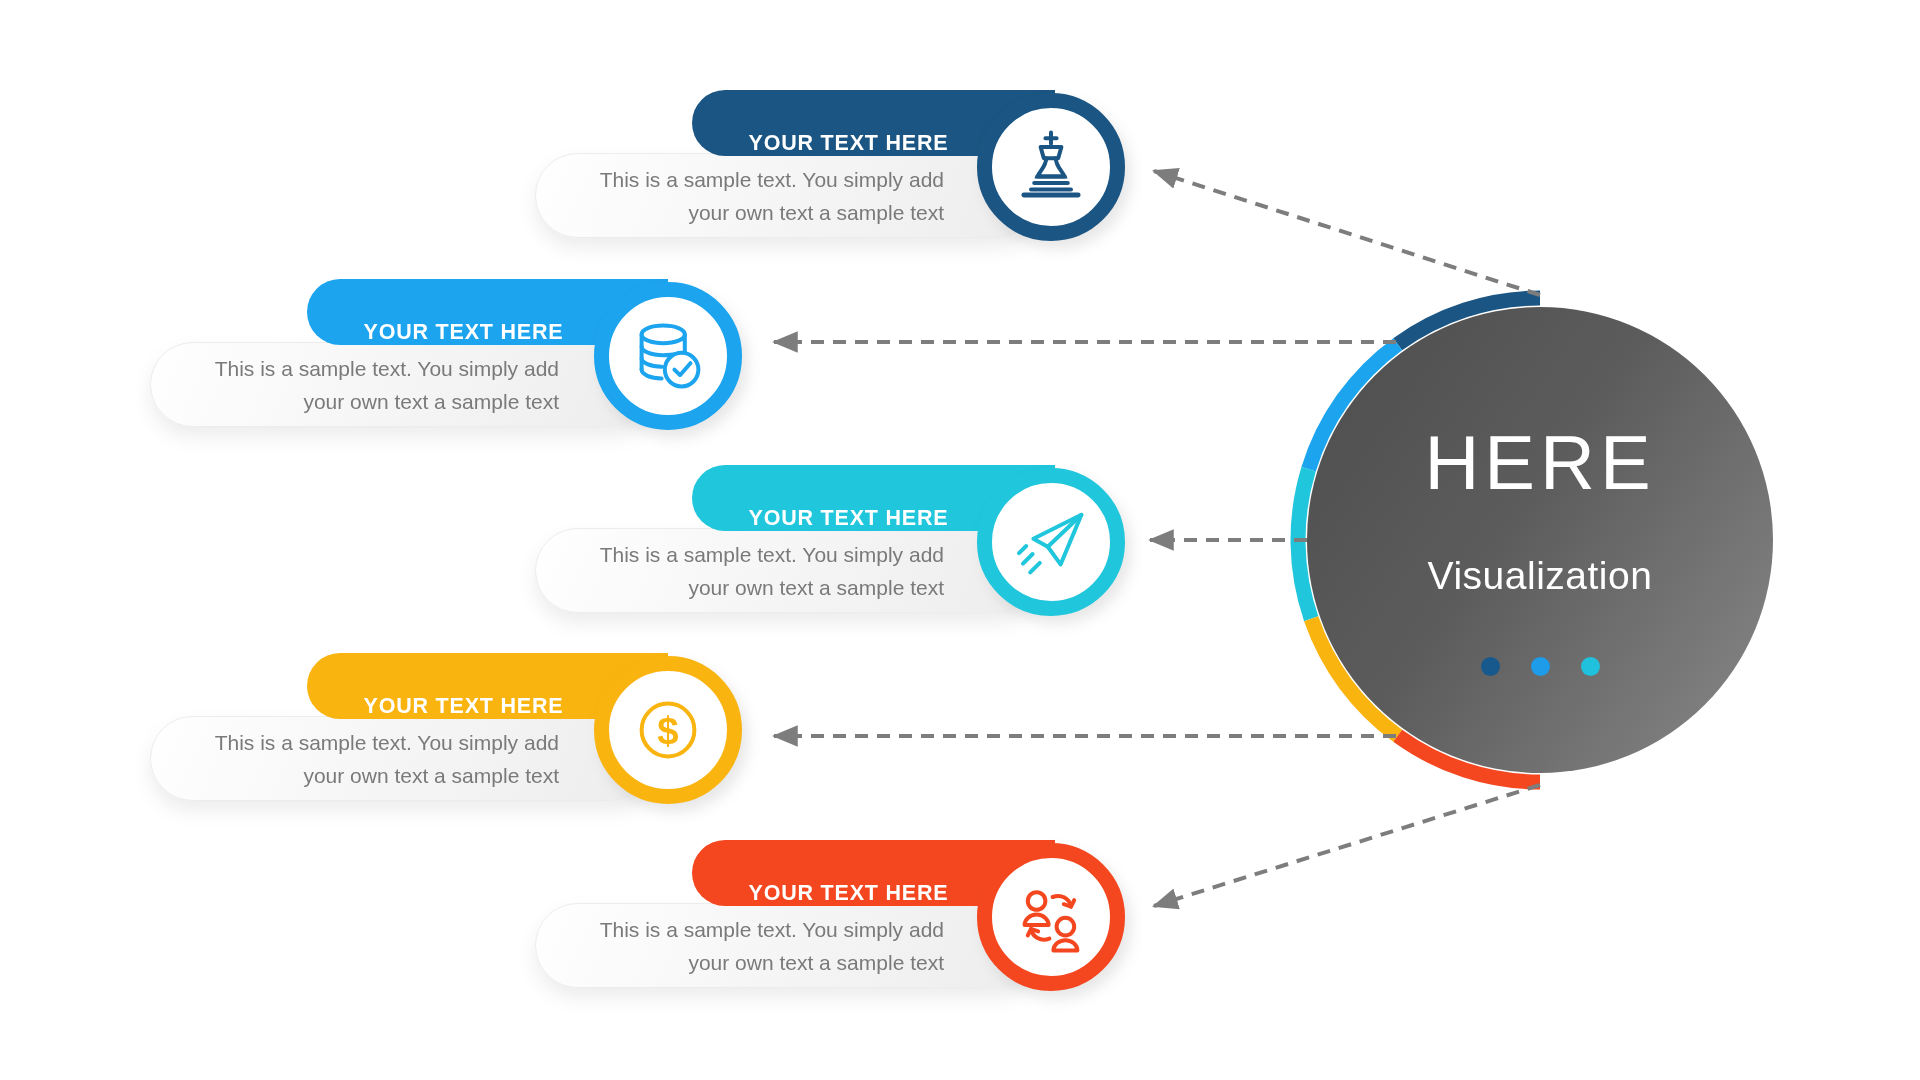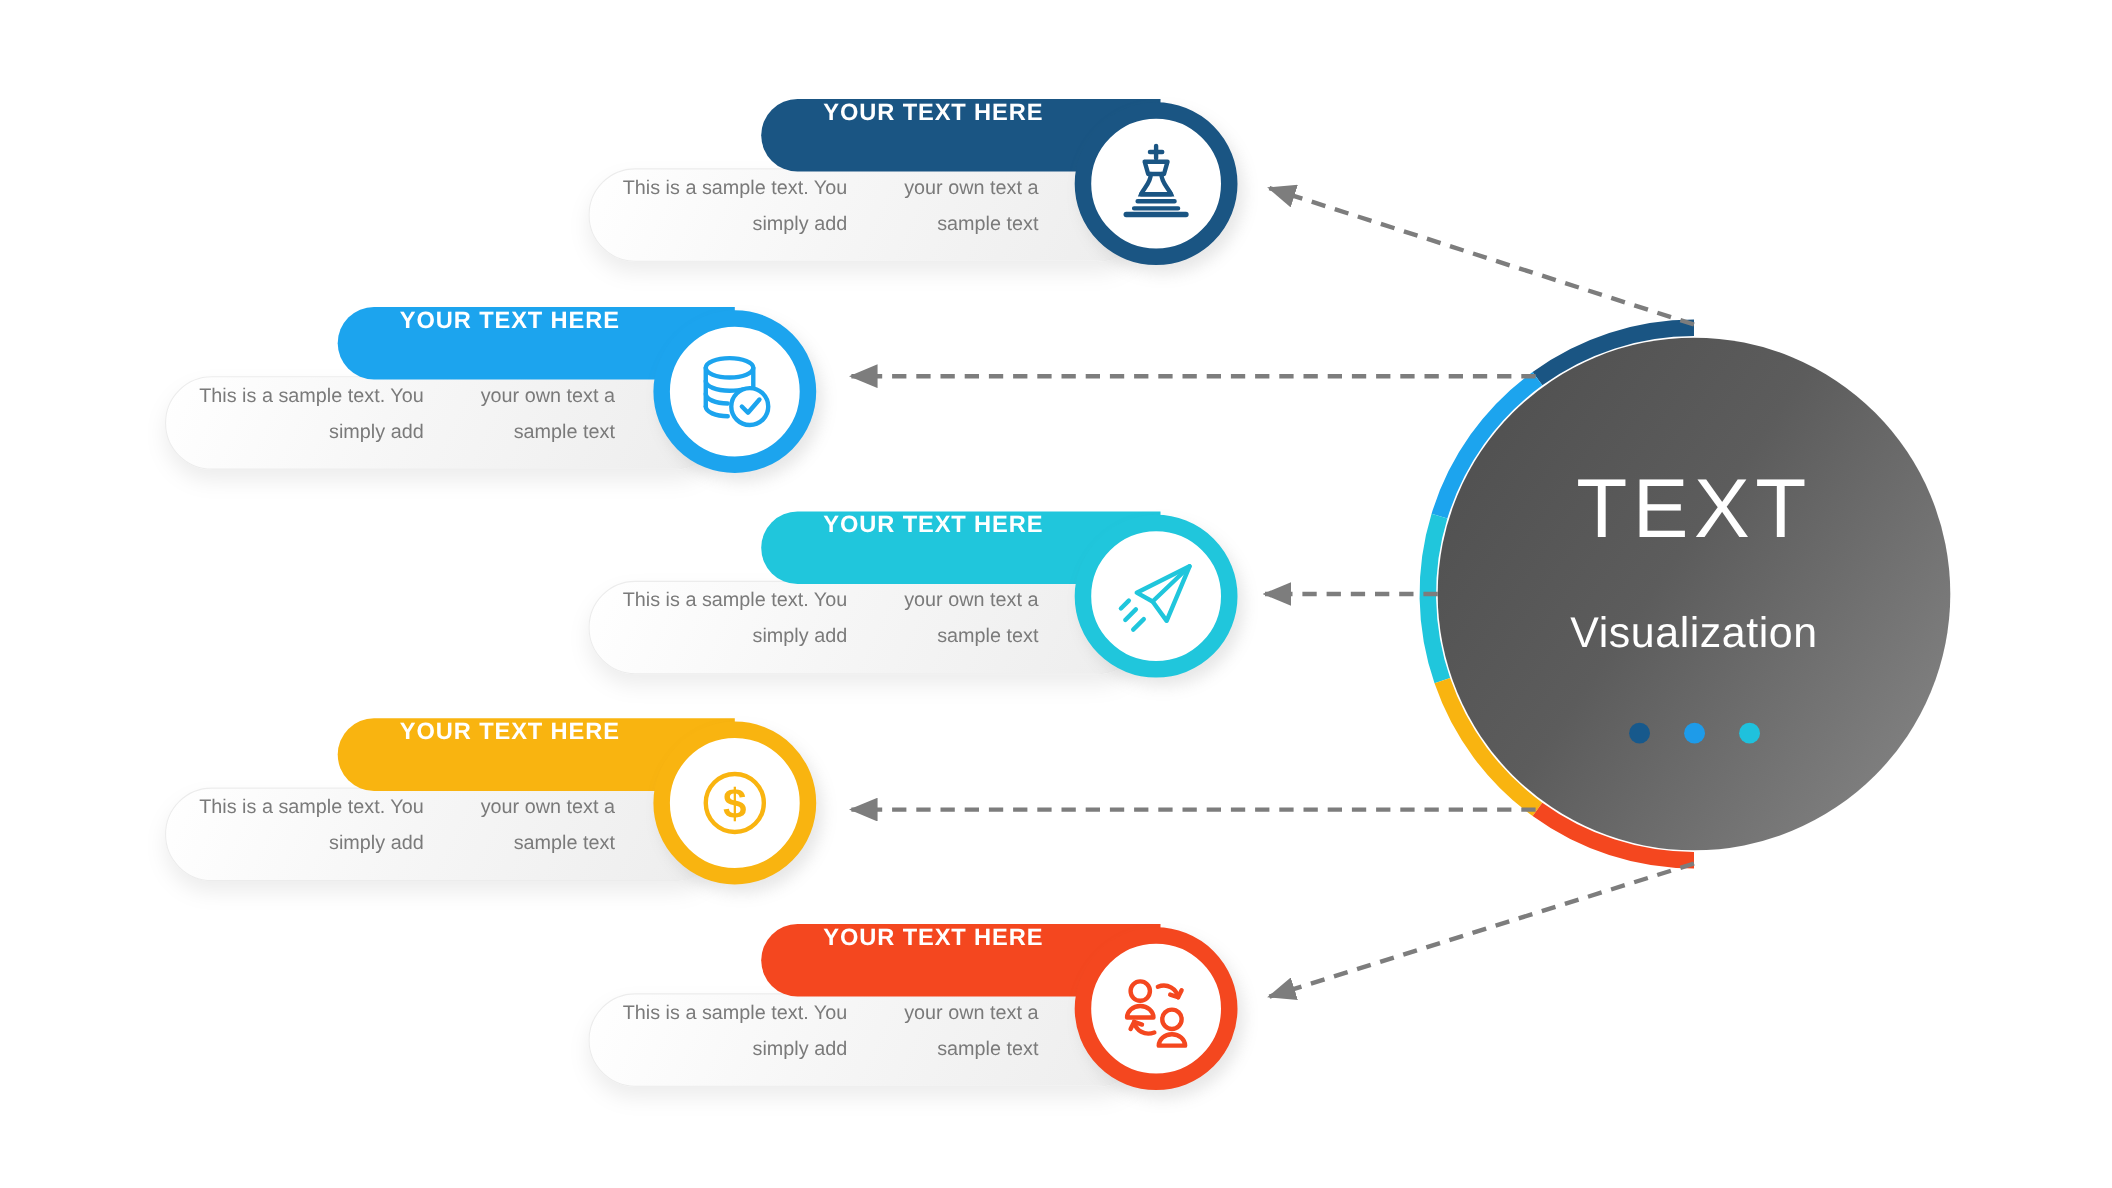--- a/index.html
+++ b/index.html
@@ -11,28 +11,28 @@
   .connectors { position:absolute; left:0; top:0; width:1920px; height:1080px; z-index:1; }
 
   
   .row { position:absolute; left:0; width:1920px; height:0; z-index:2; }
   .r1 { top:90px; }  .r2 { top:279px; }  .r3 { top:465px; }  .r4 { top:653px; }  .r5 { top:840px; }
 
   .desc { position:absolute; top:63px; height:85px; width:505px;
           border-radius:43px; border:1px solid #ececec;
           background:linear-gradient(115deg,#ffffff 0%,#f6f6f6 45%,#ededed 100%);
           box-shadow:0 10px 18px rgba(130,130,130,0.14);
-          display:flex; justify-content:center;
+          display:flex; flex-direction:column; justify-content:center;
           text-align:right; padding-right:95px;
-          font-size:18px; line-height:33px; color:#7a7a7a; }
+          font-size:21px; line-height:33px; color:#7a7a7a; }
   .right .desc { left:535px; }
   .left  .desc { left:150px; }
 
   .pill { position:absolute; top:0; height:66px; border-radius:33px 0 0 33px;
-          display:flex; align-items:flex-start; }
+          display:flex; align-items:flex-end; }
   .right .pill { left:692px; width:363px; }
   .left  .pill { left:307px; width:361px; }
   .pill .title { width:285px; padding-left:28px; text-align:center; color:#ffffff;
                  font-size:21.5px; font-weight:bold; letter-spacing:0.8px; white-space:nowrap; }
 
   .badge { position:absolute; top:3px; width:148px; height:148px; border-radius:50%;
            background:#ffffff; display:flex; align-items:center; justify-content:center;
            box-shadow:6px 8px 14px rgba(120,120,120,0.18); }
   .right .badge { left:977px; }  
   .left  .badge { left:594px; }  
@@ -176,21 +176,21 @@
         <path d="M53 92 A15 13 0 0 1 83 92 Z"></path>
         <path d="M52 25 C63 21 73 27 75 37"></path>
         <path d="M75 37 L66 34 M75 37 L79 29"></path>
         <path d="M48 77 C37 81 27 75 25 65"></path>
         <path d="M25 65 L34 68 M25 65 L21 73"></path>
       </svg>
     </div>
   </div>
 
   <div class="hub">
-    <div class="hub-title">TEXT</div>
+    <div class="hub-title">HERE</div>
     <div class="hub-sub">Visualization</div>
     <div class="hub-dots">
       <span style="background:#17598C"></span>
       <span style="background:#1E9BE9"></span>
       <span style="background:#1FC1DD"></span>
     </div>
   </div>
 
 </div>
 

